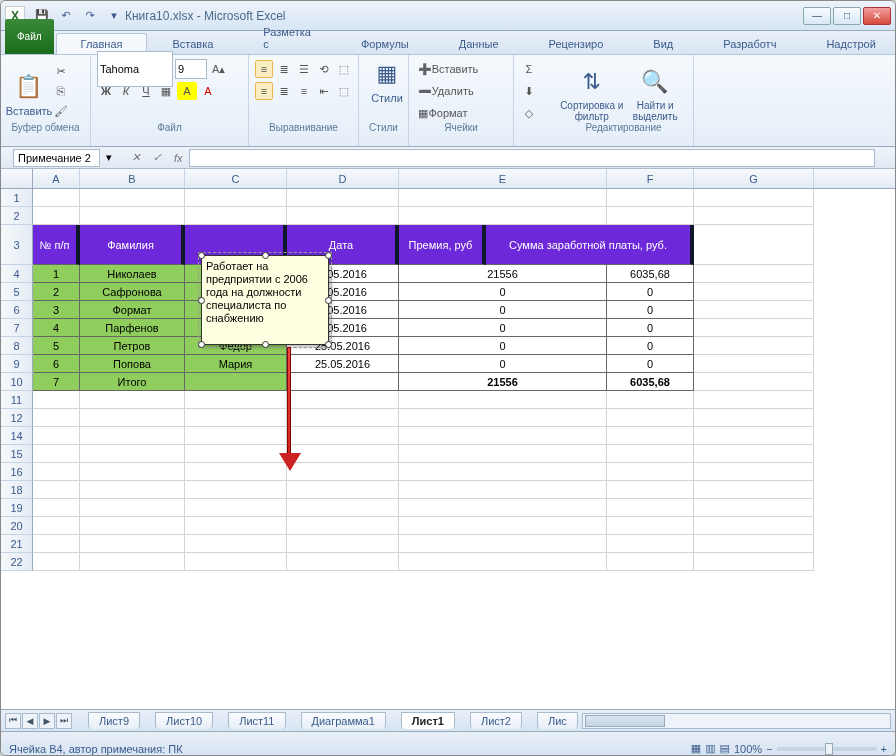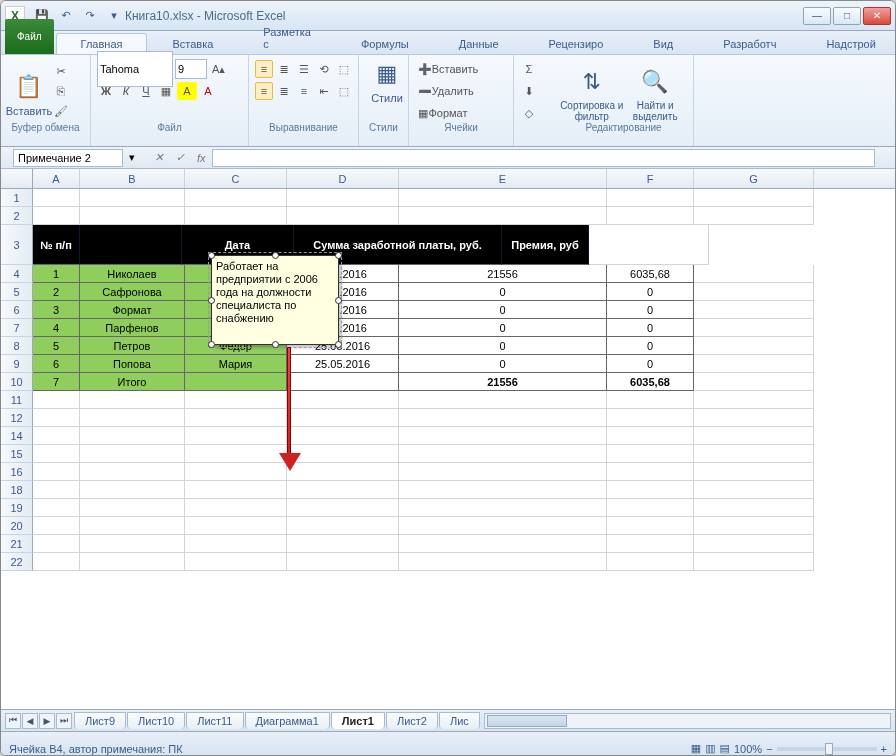--- a/index.html
+++ b/index.html
@@ -22,43 +22,43 @@
  .ribbon{height:92px;background:linear-gradient(#f5f9fd,#e5eef8);border-bottom:1px solid #9ab;display:flex}
  .ribgroup{border-right:1px solid #c5d5e5;padding:3px 6px;display:flex;flex-direction:column;position:relative}
  .ribgroup .lbl{position:absolute;bottom:13px;left:0;right:0;text-align:center;color:#5a7a9a;font-size:10px}
  .bigbtn{display:flex;flex-direction:column;align-items:center;justify-content:center;width:44px;cursor:pointer;color:#3b5b8c;gap:2px}
  .bigicon{width:32px;height:32px;display:flex;align-items:center;justify-content:center;font-size:22px}
  .smrow{display:flex;gap:2px;align-items:center;height:22px}
  .smbtn{min-width:18px;height:18px;display:flex;align-items:center;justify-content:center;cursor:pointer;color:#555;border:1px solid transparent;border-radius:2px;padding:0 2px}
  .fontname{width:76px;height:36px;border:1px solid #abc;background:#fff;font-size:11px;padding:16px 2px;display:flex;align-items:center}
  .fontsize{width:32px;height:20px;border:1px solid #abc;background:#fff;font-size:11px;padding:0 2px;display:flex;align-items:center}
  .namebox-row{height:22px;background:linear-gradient(#eef3fa,#e0e9f3);display:flex;align-items:center;border-bottom:1px solid #abc;padding-left:12px}
- .namebox{width:110px;height:18px;background:#fff;border:1px solid #abc;padding:0 4px;font-size:11px;margin-right:6px}
+ .namebox{width:87px;height:18px;background:#fff;border:1px solid #abc;padding:0 4px;font-size:11px;margin-right:6px}
  .fxicon{font-style:italic;color:#777;margin:0 6px}
  .formulabar{flex:1;height:18px;background:#fff;border:1px solid #abc;margin-right:20px}
  .sheet-area{position:relative;height:540px;background:#fff;overflow:hidden}
  .colheads{display:flex;position:absolute;top:0;left:0;right:0;height:20px;background:linear-gradient(#f6f9fc,#e3ebf3);border-bottom:1px solid #9ab}
  .corner{width:32px;border-right:1px solid #9ab}
  .ch{border-right:1px solid #c5d5e5;text-align:center;line-height:20px;color:#3b5b8c;font-size:11px}
  .rows{position:absolute;top:20px;left:0;right:0;bottom:0}
  .row{display:flex;height:18px}
  .rh{width:32px;background:linear-gradient(90deg,#f6f9fc,#e3ebf3);border-right:1px solid #9ab;border-bottom:1px solid #c5d5e5;text-align:center;line-height:18px;color:#3b5b8c;font-size:11px}
  .cell{border-right:1px solid #d4d4d4;border-bottom:1px solid #d4d4d4;padding:0 3px;line-height:18px;overflow:hidden;white-space:nowrap;font-size:11px}
- .hdr{background:#000000;color:#fff;text-align:center;font-weight:bold;border-right:1px solid #0f172a;border-bottom:1px solid #666;display:flex;align-items:center;justify-content:center}
+ .hdr{background:#6d28d9;color:#fff;text-align:center;font-weight:normal;border-right:4px solid #0f172a;border-bottom:1px solid #666;display:flex;align-items:center;justify-content:center}
  .grn{background:#8fce5c;text-align:center;border:1px solid #666;border-top:none;border-left:none}
  .dat{text-align:center;border:1px solid #666;border-top:none;border-left:none}
  .wA{width:47px}.wB{width:105px}.wC{width:102px}.wD{width:112px}.wE{width:208px}.wF{width:87px}.wG{width:120px}
- .comment-box{position:absolute;top:86px;left:210px;width:128px;height:90px;background:#ffffe1;border:1px solid #333;padding:4px;font-size:11px;line-height:13px;box-shadow:2px 2px 4px rgba(0,0,0,.3)}
+ .comment-box{position:absolute;top:86px;left:200px;width:128px;height:90px;background:#ffffe1;border:1px solid #333;padding:4px;font-size:11px;line-height:13px;box-shadow:2px 2px 4px rgba(0,0,0,.3)}
  .comment-box::before{content:"";position:absolute;inset:-4px;border:1px dashed #999;pointer-events:none}
  .handle{position:absolute;width:7px;height:7px;background:#fff;border:1px solid #333;border-radius:50%}
  .arrow{position:absolute;top:178px;left:286px;width:4px;height:110px;background:linear-gradient(#e44,#c22);border:1px solid #800}
  .arrowhead{position:absolute;top:284px;left:278px;width:0;height:0;border-left:11px solid transparent;border-right:11px solid transparent;border-top:18px solid #c22}
  .sheettabs{height:22px;background:linear-gradient(#e8eff8,#d8e5f3);display:flex;align-items:center;border-top:1px solid #9ab;padding-left:4px}
  .navb{width:16px;height:16px;border:1px solid #abc;background:#eef3fa;margin-right:1px;display:flex;align-items:center;justify-content:center;cursor:pointer;font-size:9px;color:#456}
- .stab{padding:2px 10px;background:linear-gradient(#f9fbfd,#e8eff8);border:1px solid #abc;border-bottom:none;margin-left:1px;cursor:pointer;font-size:11px;color:#3b5b8c;border-radius:0 0 4px 4px}
+ .stab{padding:2px 10px;background:linear-gradient(#f9fbfd,#e8eff8);border:1px solid #abc;border-bottom:none;margin-left:15px;cursor:pointer;font-size:11px;color:#3b5b8c;border-radius:0 0 4px 4px}
  .stab.active{background:#fff;font-weight:bold;color:#222}
  .hsb{flex:1;height:16px;margin:0 4px;background:#eef3fa;border:1px solid #abc;position:relative}
  .hsb .thumb{position:absolute;left:2px;top:1px;width:80px;height:12px;background:linear-gradient(#d8e5f3,#c5d5e5);border:1px solid #9ab}
  .statusbar{height:34px;background:linear-gradient(#e8eff8,#d0dff0);display:flex;align-items:center;padding:0 8px;border-top:1px solid #9ab;color:#3b5b8c;font-size:11px}
  .zoom{margin-left:auto;display:flex;align-items:center;gap:4px}
  .slider{width:100px;height:4px;background:#c5d5e5;position:relative}
  .slider .th{position:absolute;left:48px;top:-4px;width:8px;height:12px;background:#eef3fa;border:1px solid #9ab}
 </style>
 </head>
 <body>
@@ -233,24 +233,25 @@
           <div class="cell wB "></div>
           <div class="cell wC "></div>
           <div class="cell wD "></div>
           <div class="cell wE "></div>
           <div class="cell wF "></div>
           <div class="cell wG "></div>
         </div>
         <div class="row" style="height: 40px;">
           <div class="rh" style="line-height: 40px;">3</div>
           <div class="cell hdr wA" style="line-height: 14px;">№ п/п</div>
+          <div class="cell hdr wB" style="line-height: 14px;">Фамилия</div>
           <div class="cell hdr wC" style="line-height: 14px;"></div>
           <div class="cell hdr wD" style="line-height: 14px;">Дата</div>
+          <div class="cell hdr wF" style="line-height: 14px;">Премия, руб</div>
           <div class="cell hdr wE" style="line-height: 14px;">Сумма заработной платы, руб.</div>
-          <div class="cell hdr wF" style="line-height: 14px;">Премия, руб</div>
           <div class="cell wG"></div>
         </div>
         <div class="row">
           <div class="rh">4</div>
           <div class="cell wA grn">1</div>
           <div class="cell wB grn">Николаев</div>
           <div class="cell wC grn"></div>
           <div class="cell wD dat">5.05.2016</div>
           <div class="cell wE dat">21556</div>
           <div class="cell wF dat">6035,68</div>

